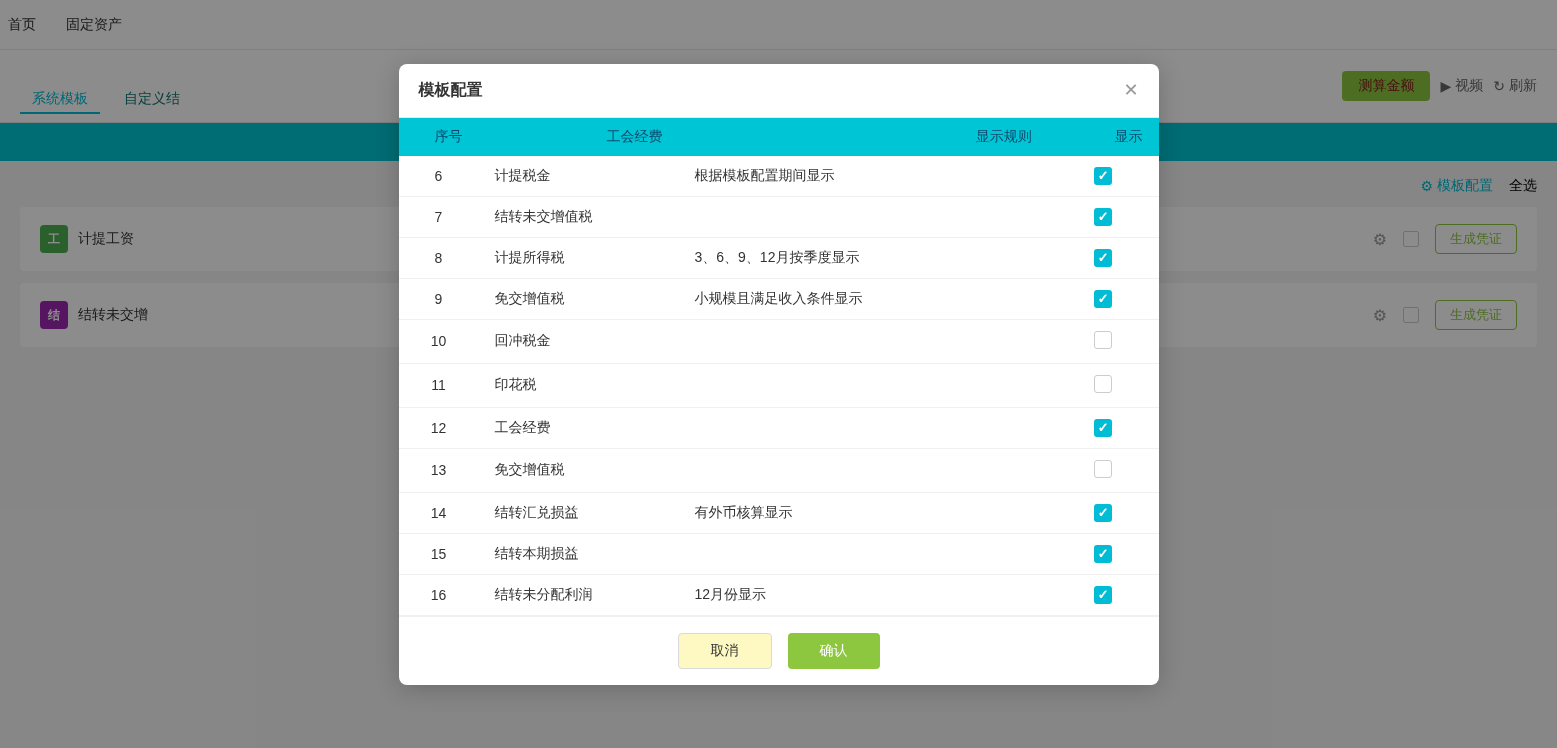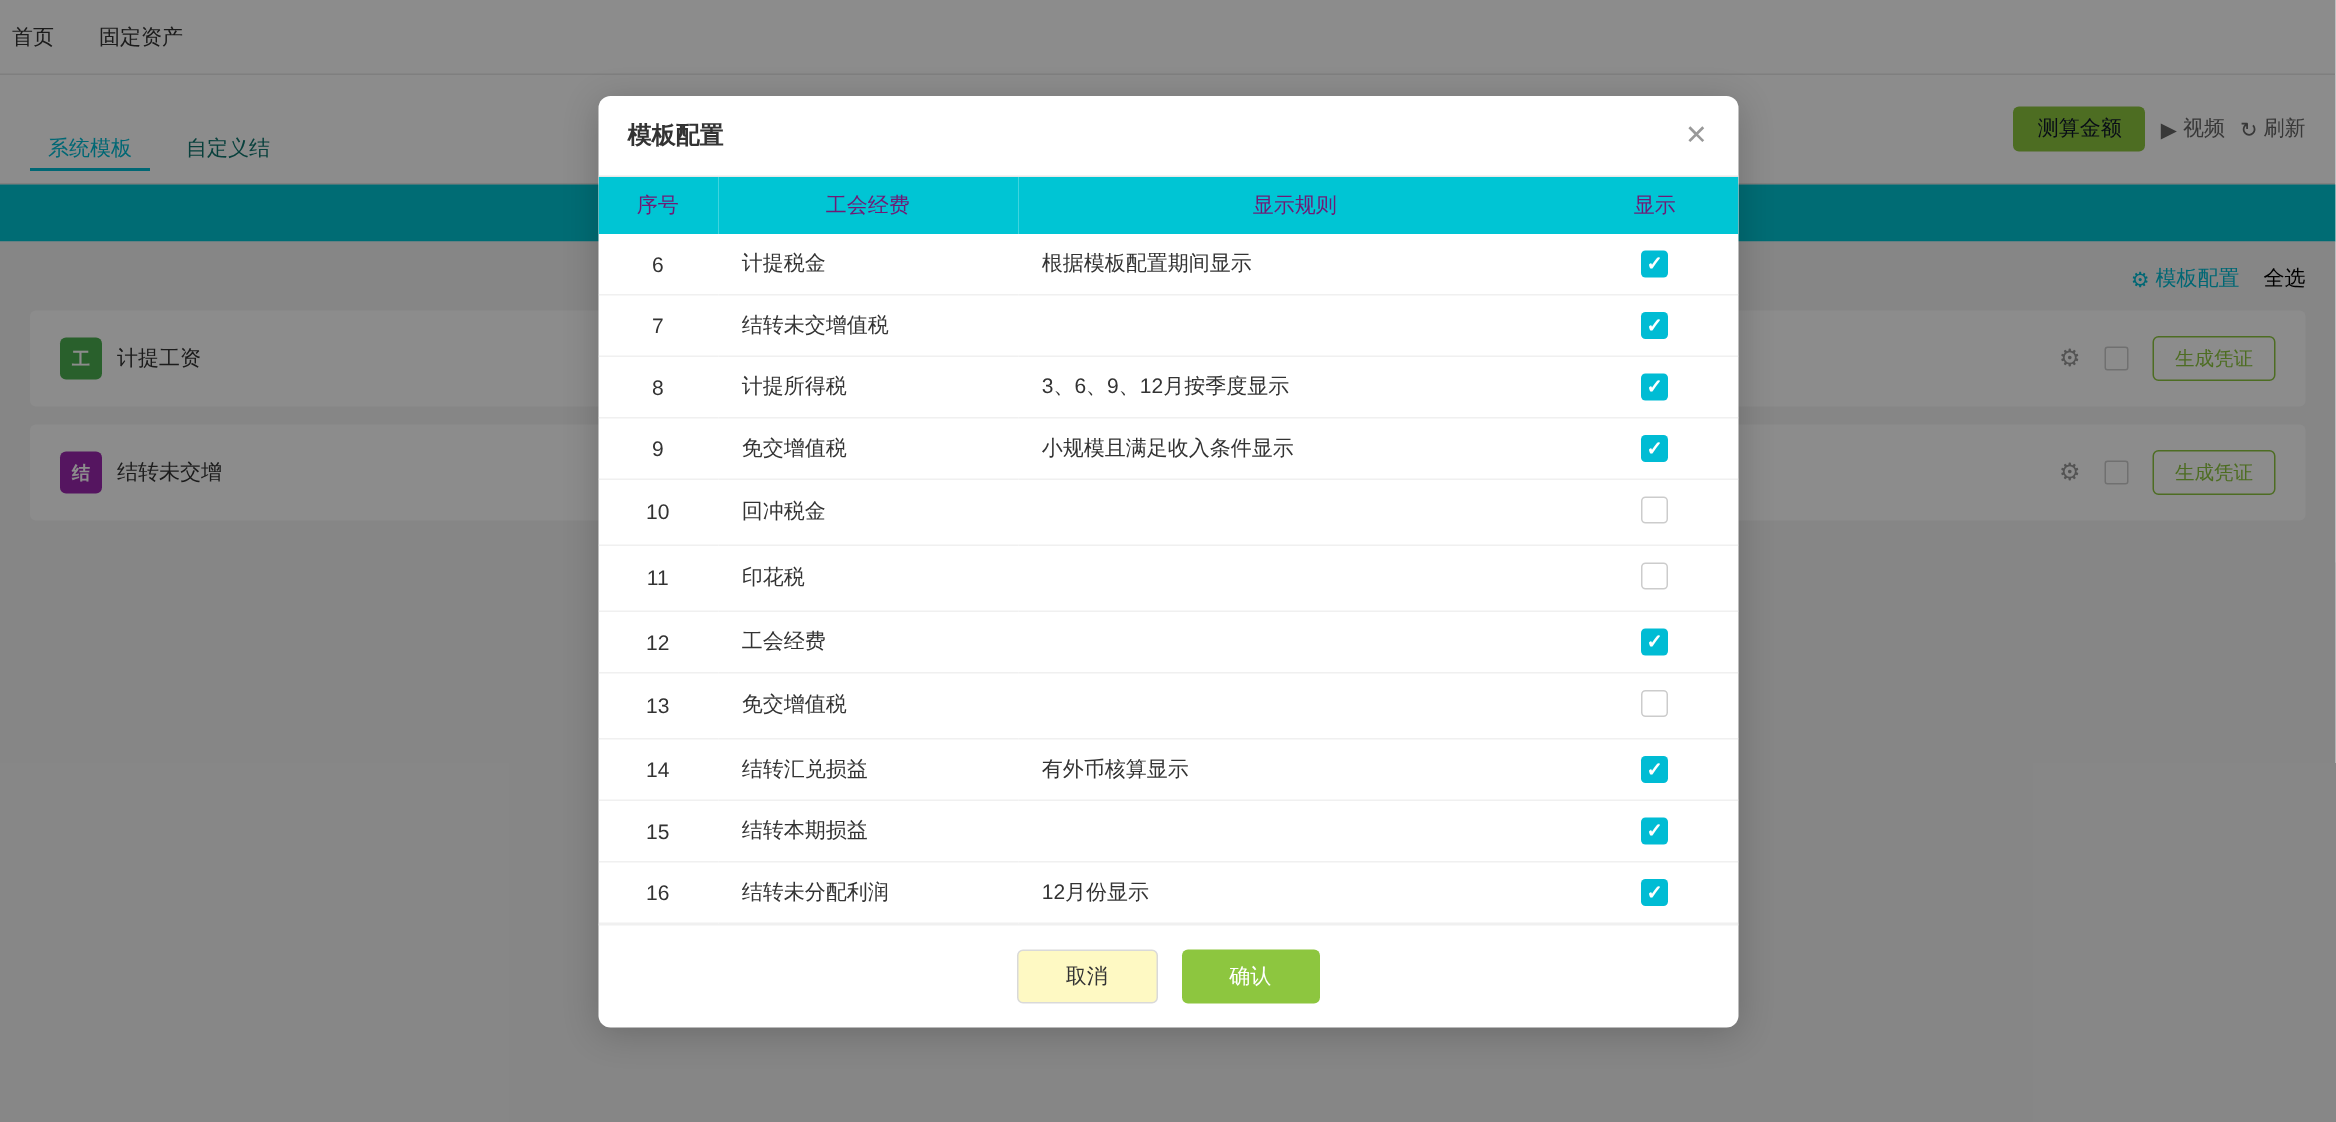--- a/index.html
+++ b/index.html
@@ -62,21 +62,21 @@
       color: #00bcd4;
       border-bottom: 2px solid #00bcd4;
     }
     .sub-actions {
       display: flex;
       align-items: center;
       gap: 10px;
     }
     .btn-calc {
       background: #8dc63f;
-      color: #0f172a;
+      color: #7f1d1d;
       border: none;
       padding: 6px 16px;
       border-radius: 4px;
       cursor: pointer;
       font-size: 14px;
     }
     .btn-video, .btn-refresh {
       color: #666;
       cursor: pointer;
       font-size: 14px;
@@ -218,23 +218,23 @@
       overflow-y: auto;
     }
     table {
       width: 100%;
       border-collapse: collapse;
     }
     thead tr {
       background: #00c5d4;
     }
     thead th {
-      color: #701a75;
+      color: #0c4a6e;
       padding: 10px 16px;
-      text-align: center;
+      text-align: right;
       font-weight: 500;
       font-size: 14px;
     }
     thead th:first-child {
       width: 80px;
     }
     thead th:nth-child(2) {
       width: 200px;
     }
     tbody tr {

